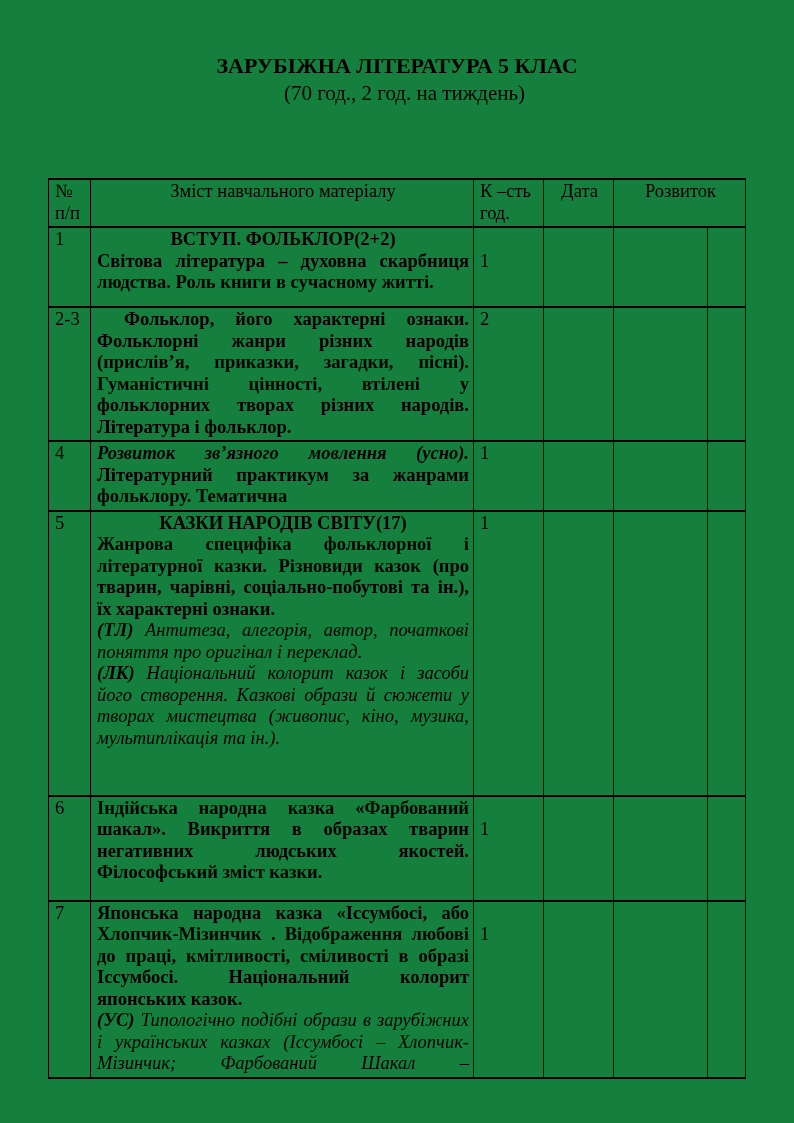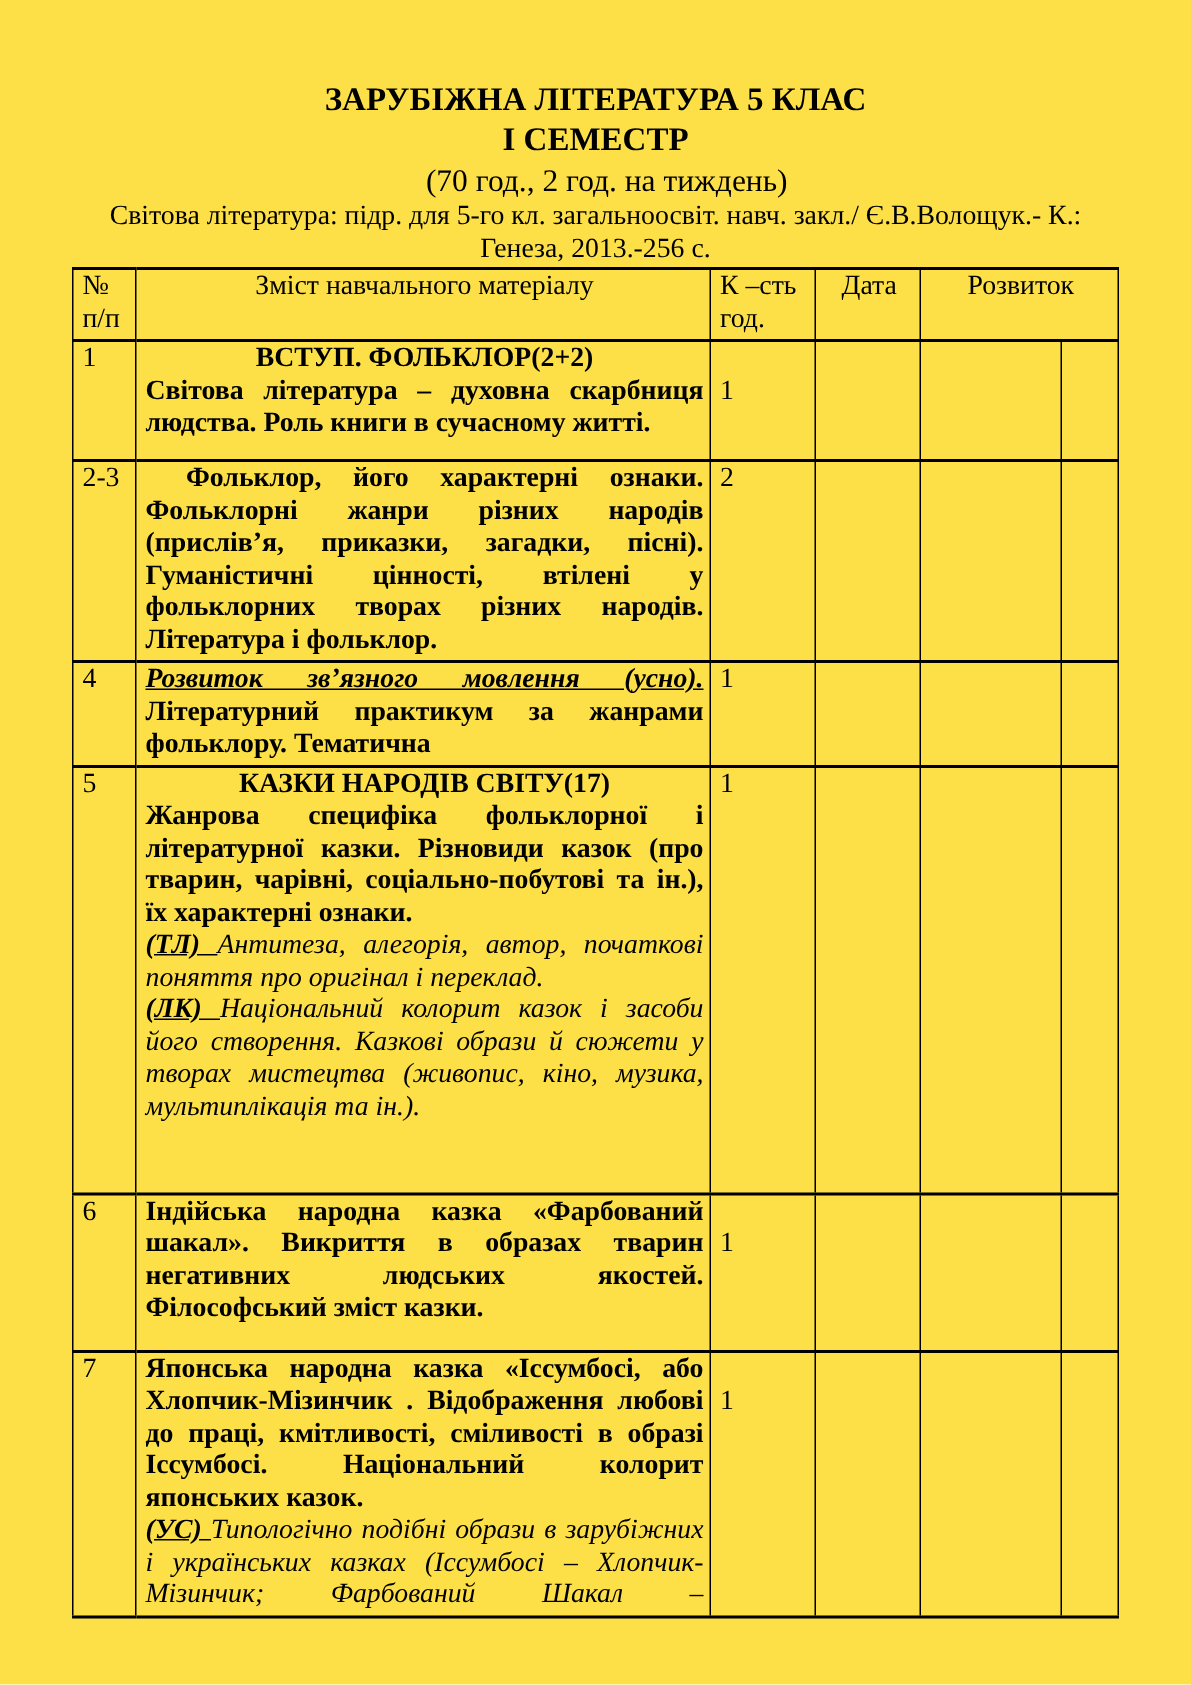--- a/index.html
+++ b/index.html
@@ -1,20 +1,20 @@
 <!DOCTYPE html>
 <html><head>
 <meta charset="utf-8">
 <style>
   html,body { margin:0; padding:0; background:#ffffff; }
   .page {
     position:relative;
     width:794px; height:1123px;
     margin:0 auto;
-    background:#fde047;
+    background:#15803d;
     color:#000000;
     font-family:"Liberation Serif","DejaVu Serif",serif;
     overflow:hidden;
   }
   .title-block { position:absolute; top:52px; left:0; width:794px; text-align:center; }
   .t1 { font-size:22px; font-weight:bold; line-height:27px; }
   .t2 { font-size:22px; font-weight:bold; line-height:27px; }
   .t3 { font-size:21px; font-weight:normal; line-height:28px;margin-left:15px; }
   .t4 { font-size:18.5px; font-weight:normal; line-height:21.5px; width:680px; margin:0 auto; }
 
@@ -47,32 +47,30 @@
   tbody tr:nth-child(6) .c-hours span { display:block; padding-top:21.5px; }
 
   .par { margin:0; }
   .a-center { text-align:center; }
   .a-justify { text-align:justify; }
   .indent { text-indent:27px; }
   .jlast { text-align-last:justify; }
   .s-r { font-weight:bold; font-style:normal; }
   .s-b { font-weight:bold; font-style:normal; }
   .s-i { font-weight:normal; font-style:italic; }
-  .s-bi { font-weight:bold; font-style:italic;text-decoration:underline; }
+  .s-bi { font-weight:bold; font-style:italic; }
 </style>
 </head>
 <body>
 
 <div class="page">
 
   <div class="title-block">
     <div class="t1">ЗАРУБІЖНА ЛІТЕРАТУРА 5 КЛАС</div>
-    <div class="t2">І СЕМЕСТР</div>
     <div class="t3">(70 год., 2 год. на тиждень)</div>
-    <div class="t4">Світова література: підр. для 5-го кл. загальноосвіт. навч. закл./ Є.В.Волощук.- К.: Генеза, 2013.-256 с.</div>
   </div>
 
   <table class="plan">
     <colgroup>
       <col style="width:42px">
       <col style="width:383px">
       <col style="width:70px">
       <col style="width:70px">
       <col style="width:94px">
       <col style="width:38px">

